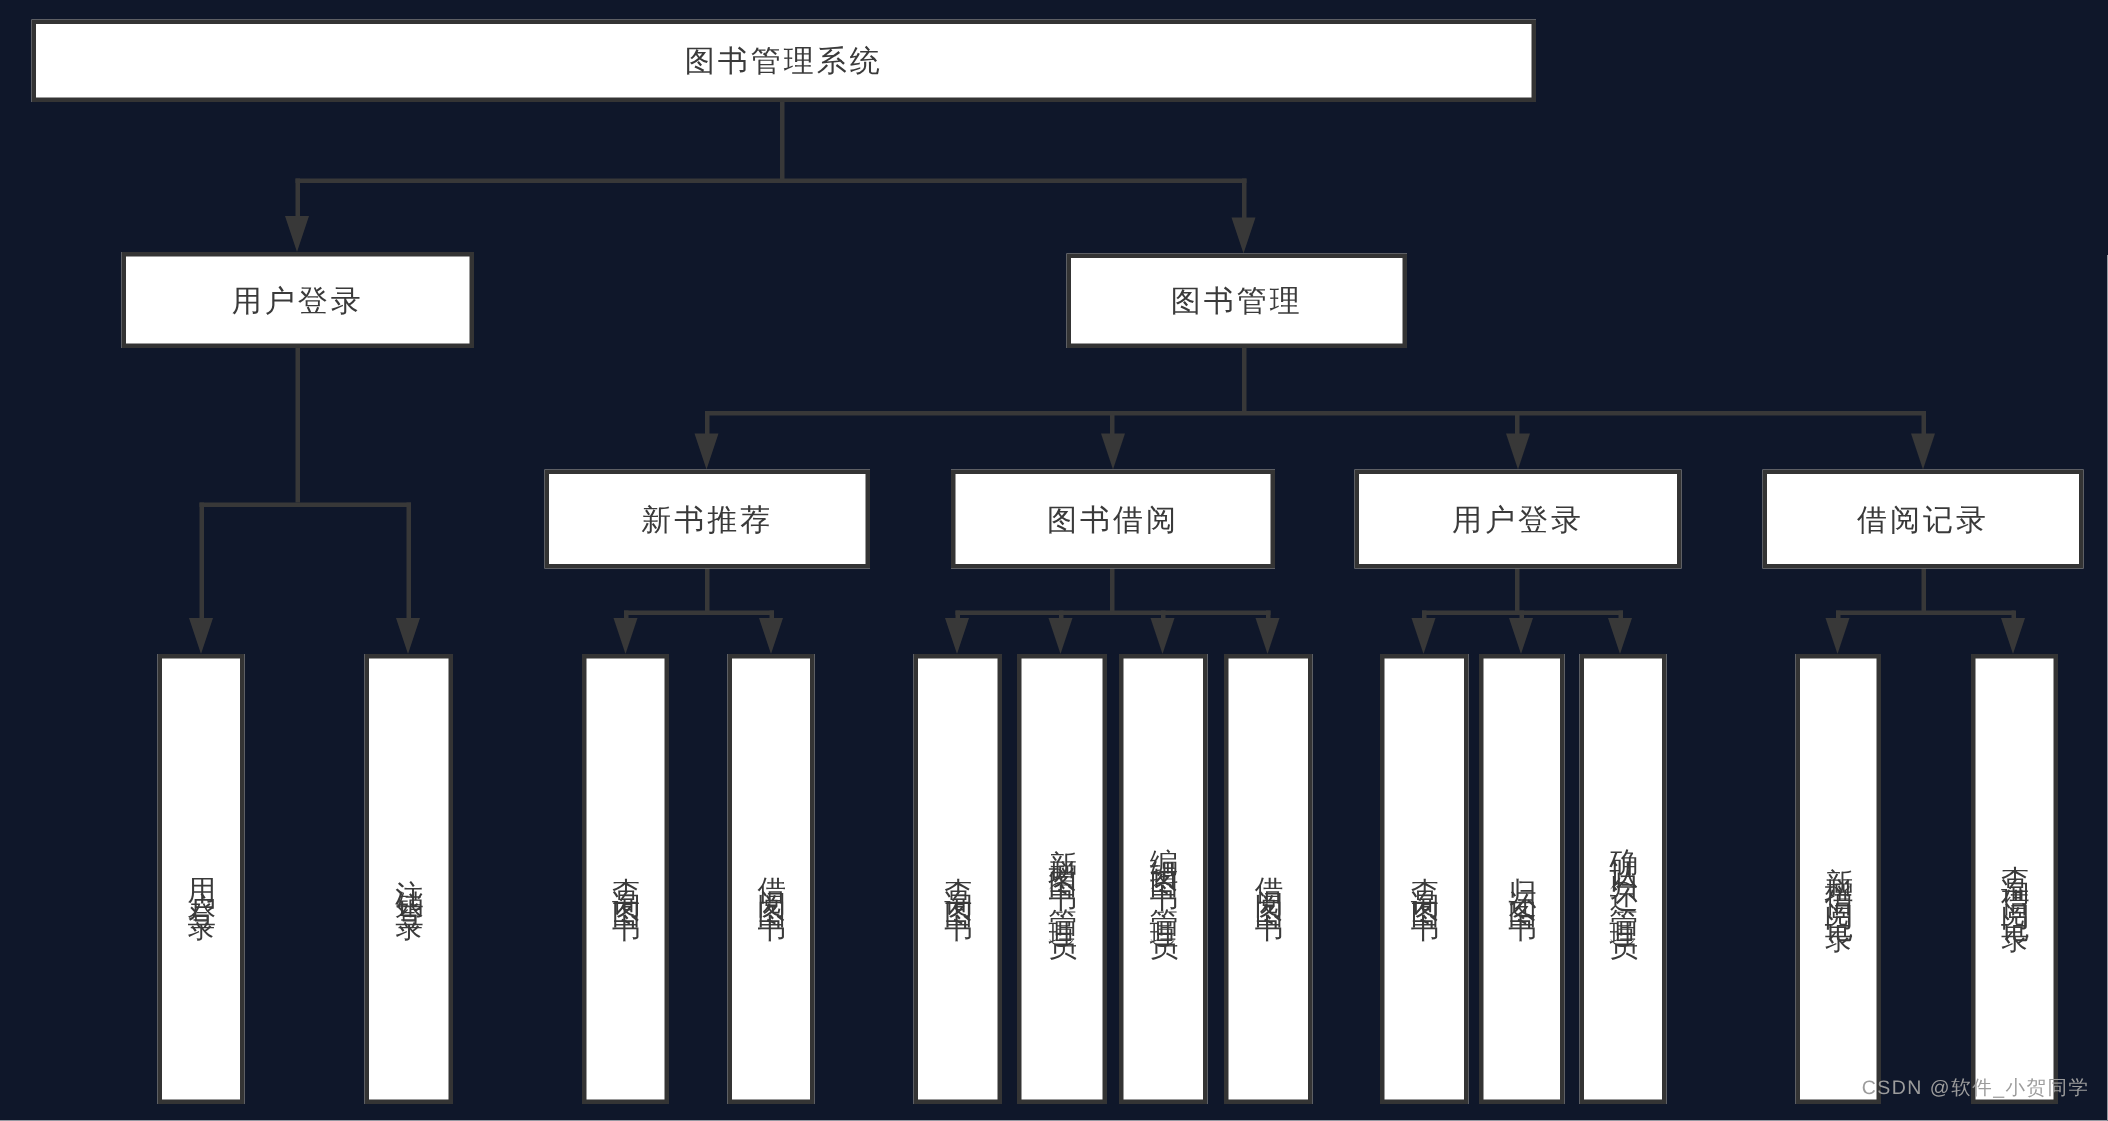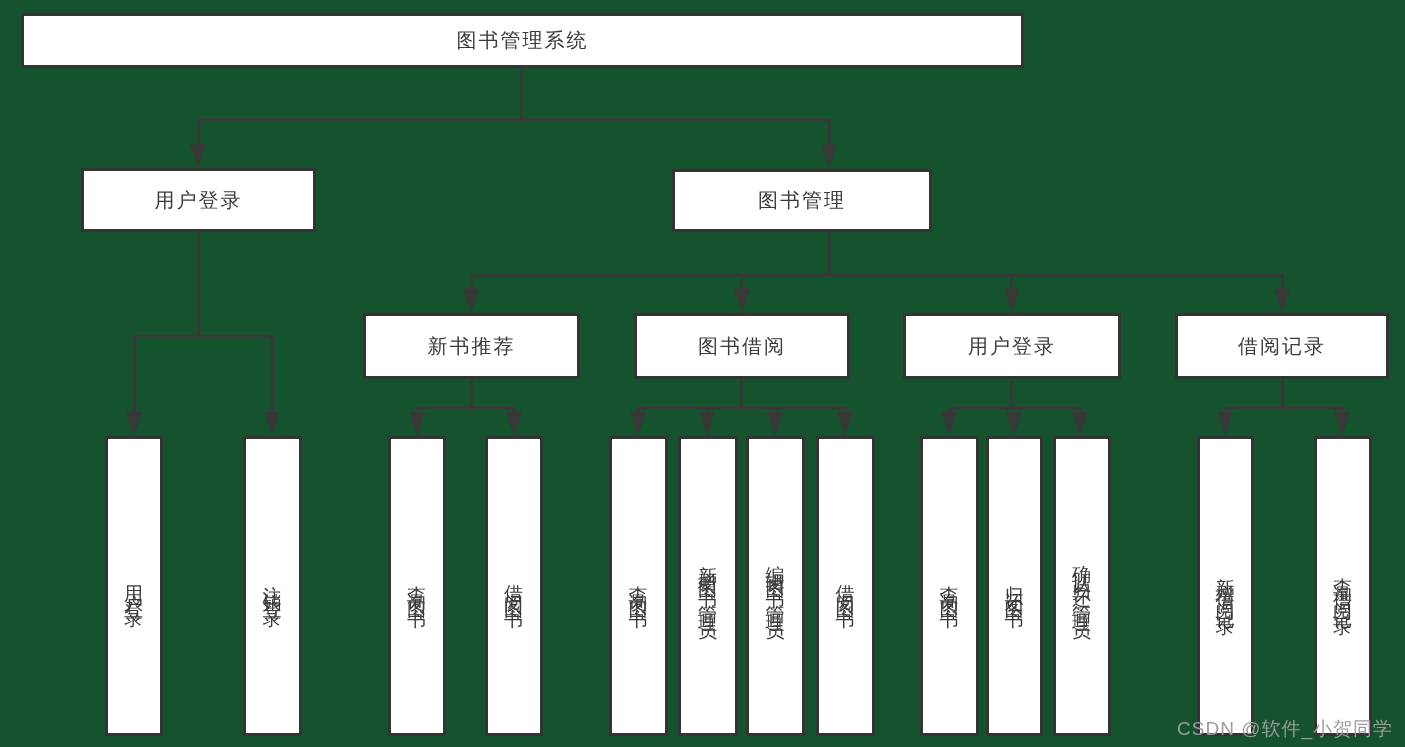--- a/index.html
+++ b/index.html
@@ -1,19 +1,19 @@
 <!DOCTYPE html>
 <html><head>
 <meta charset="utf-8">
 <style>
   html,body{margin:0;padding:0;background:#ffffff;}
   .canvas{
     position:relative;
     width:1405px;height:747px;
-    background:#14532d;
+    background:#0f172a;
     overflow:hidden;
     font-family:"Liberation Sans","DejaVu Sans",sans-serif;
     color:#3a3a3a;
   }
   .box{
     position:absolute;
     box-sizing:border-box;
     background:#ffffff;
     border:3px solid #343434;
     display:flex;
@@ -37,21 +37,21 @@
     position:absolute;
     width:0;height:0;
     border-left:8px solid transparent;
     border-right:8px solid transparent;
     border-top:24px solid #383838;
     z-index:1;
   }
   .watermark{
     position:absolute;
     top:716px;right:12px;
-    font-size:19px;
+    font-size:13px;
     letter-spacing:1px;
     color:#9c9c9c;
     z-index:5;
     white-space:nowrap;
   }
 </style>
 </head>
 <body>
 
 <div class="canvas">
@@ -112,21 +112,21 @@
   <div class="hl" style="left:1224px;top:407px;width:119px"></div>
   <div class="vl" style="left:1224px;top:407px;height:9px"></div>
   <div class="vl" style="left:1341px;top:407px;height:9px"></div>
   <div class="ah" style="left:1217px;top:412px"></div>
   <div class="ah" style="left:1334px;top:412px"></div>
 
   <div class="box" style="left:21px;top:13px;width:1003px;height:55px">图书管理系统</div>
 
   <div class="box" style="left:81px;top:168px;width:235px;height:64px">用户登录</div>
 
-  <div class="box" style="left:672px;top:169px;width:260px;height:63px">图书管理</div>
+  <div class="box" style="left:711px;top:169px;width:227px;height:63px">图书管理</div>
 
   <div class="box" style="left:634px;top:313px;width:216px;height:66px">图书借阅</div>
 
   <div class="box" style="left:363px;top:313px;width:217px;height:66px">新书推荐</div>
 
   <div class="box" style="left:903px;top:313px;width:218px;height:66px">用户登录</div>
 
   <div class="box" style="left:1175px;top:313px;width:214px;height:66px">借阅记录</div>
 
   <div class="box vbox" style="left:105px;top:436px;width:58px;height:300px">用户登录</div>

